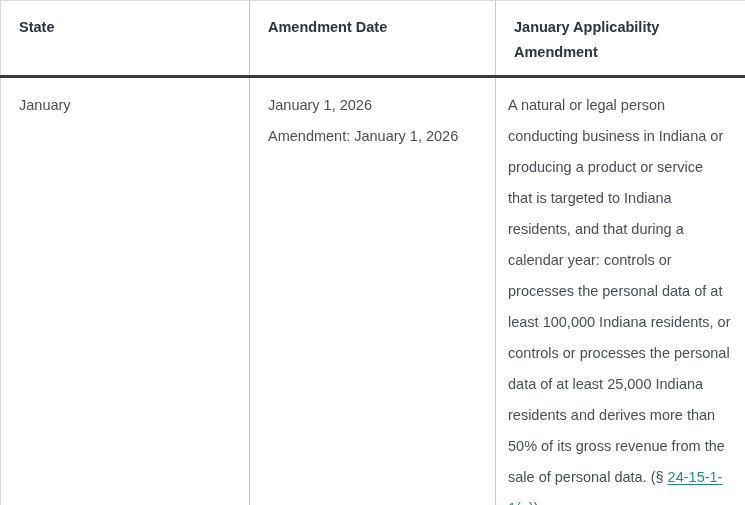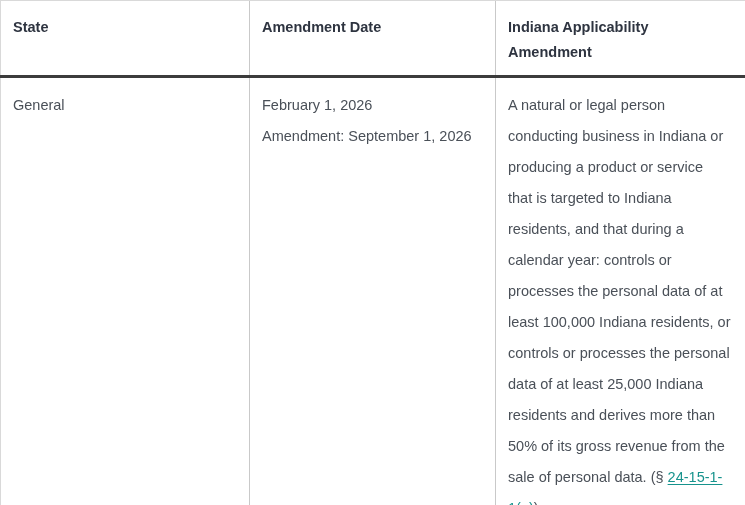--- a/index.html
+++ b/index.html
@@ -75,20 +75,21 @@
   }
   td.body-cell:first-child {
     border-left: 1px solid #d9d9d9;
   }
   td.body-cell:last-child {
     border-right: 1px solid #d9d9d9;
   }
 
   .cell-line {
     display: block;
+    margin-left: 6px;
   }
   .cell-para {
     margin: 0;
   }
 
   a.statute-link {
     color: #17938d;
     text-decoration: underline;
     text-underline-offset: 2px;
   }
@@ -106,34 +107,34 @@
 
     <thead>
       <tr>
         <th class="header-cell">
           <span class="cell-line">State</span>
         </th>
         <th class="header-cell">
           <span class="cell-line">Amendment Date</span>
         </th>
         <th class="header-cell">
-          <span class="cell-line">Indiana Applicability</span>
+          <span class="cell-line">January Applicability</span>
           <span class="cell-line">Amendment</span>
         </th>
       </tr>
     </thead>
 
     <tbody>
       <tr>
         <td class="body-cell">
-          <span class="cell-line">General</span>
+          <span class="cell-line">January</span>
         </td>
         <td class="body-cell">
-          <span class="cell-line">February 1, 2026</span>
-          <span class="cell-line">Amendment: September 1, 2026</span>
+          <span class="cell-line">January 1, 2026</span>
+          <span class="cell-line">Amendment: January 1, 2026</span>
         </td>
         <td class="body-cell">
           <p class="cell-para"><span>A natural or legal person conducting business in Indiana or producing a product or service that is targeted to Indiana residents, and that during a calendar year: controls or processes the personal data of at least 100,000 Indiana residents, or controls or processes the personal data of at least 25,000 Indiana residents and derives more than 50% of its gross revenue from the sale of personal data. (§ </span><a class="statute-link" href="#">24-15-1-1(a)</a><span>)</span></p>
         </td>
       </tr>
     </tbody>
   </table>
 </div>
 
 </body></html>

